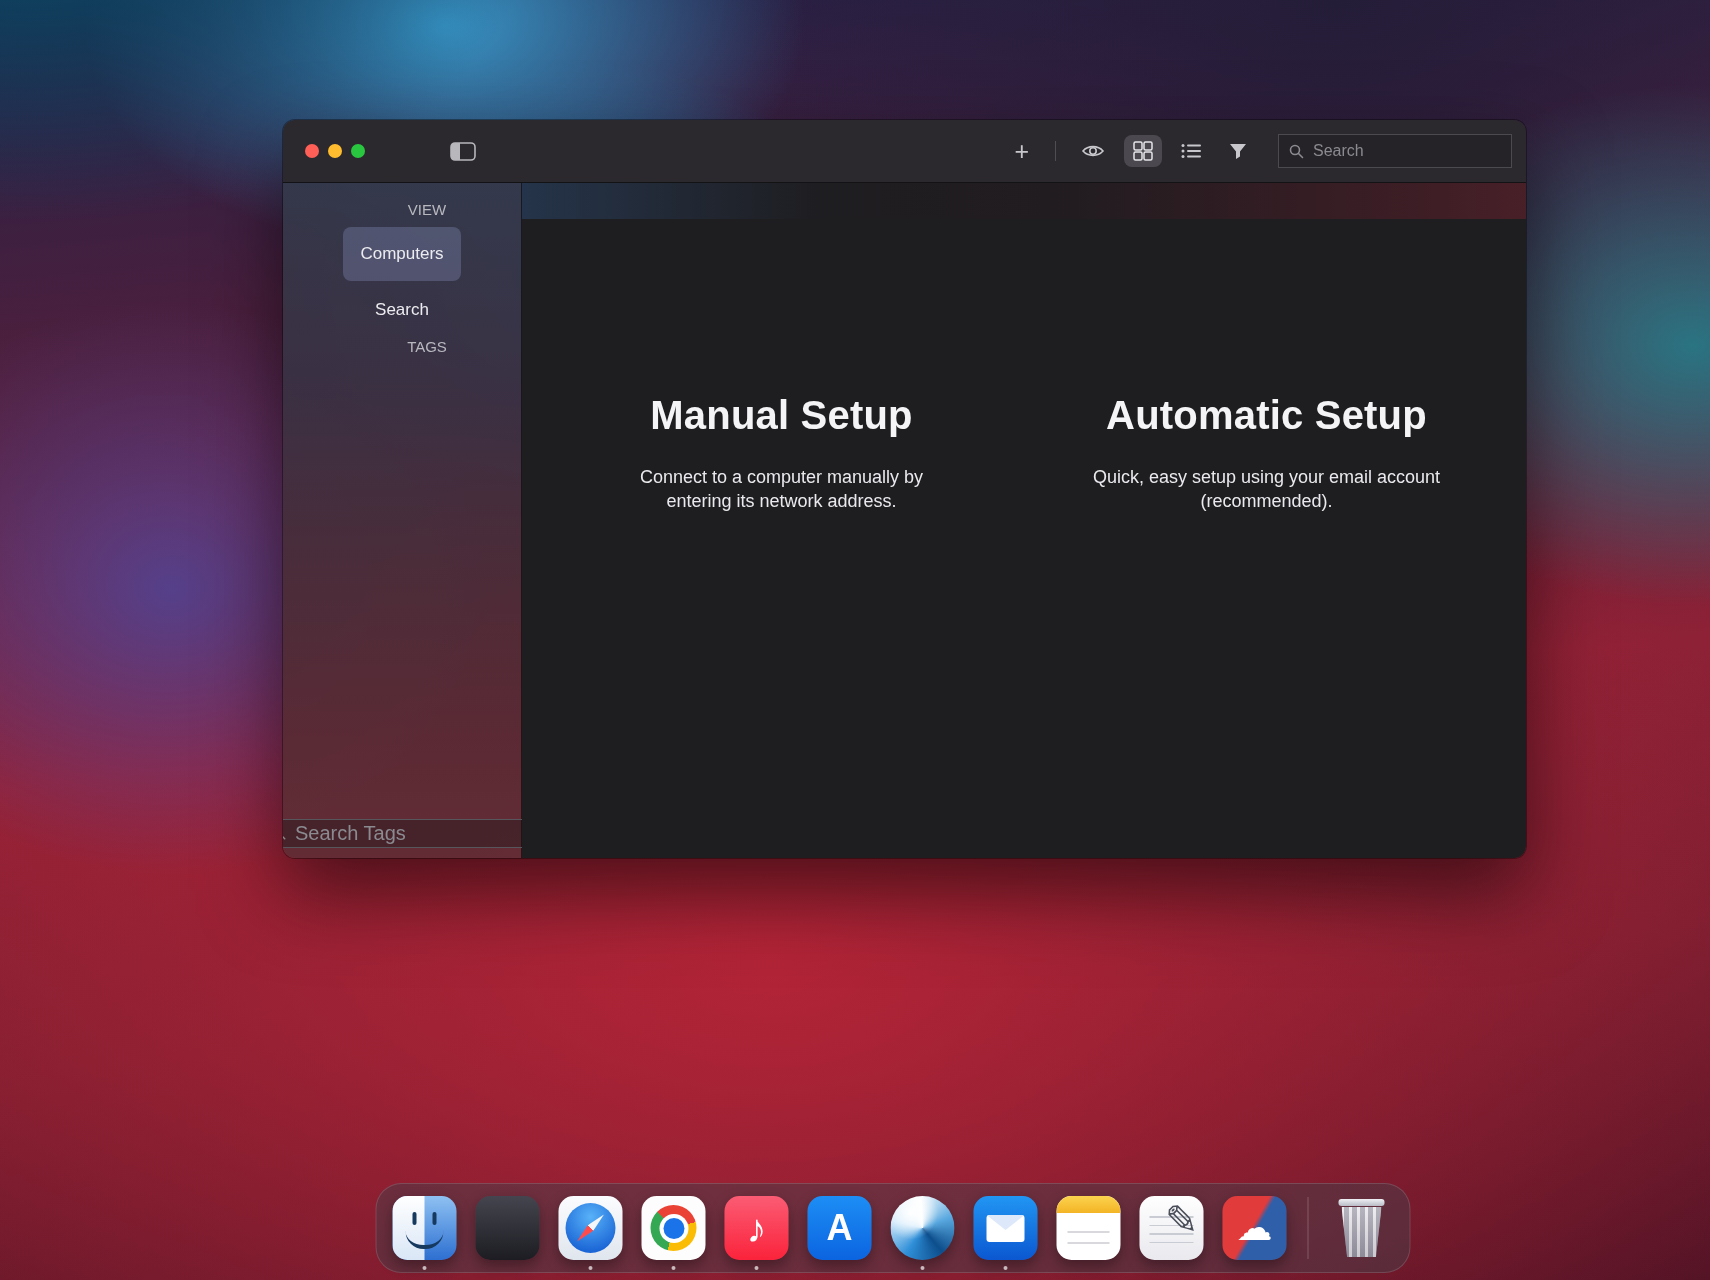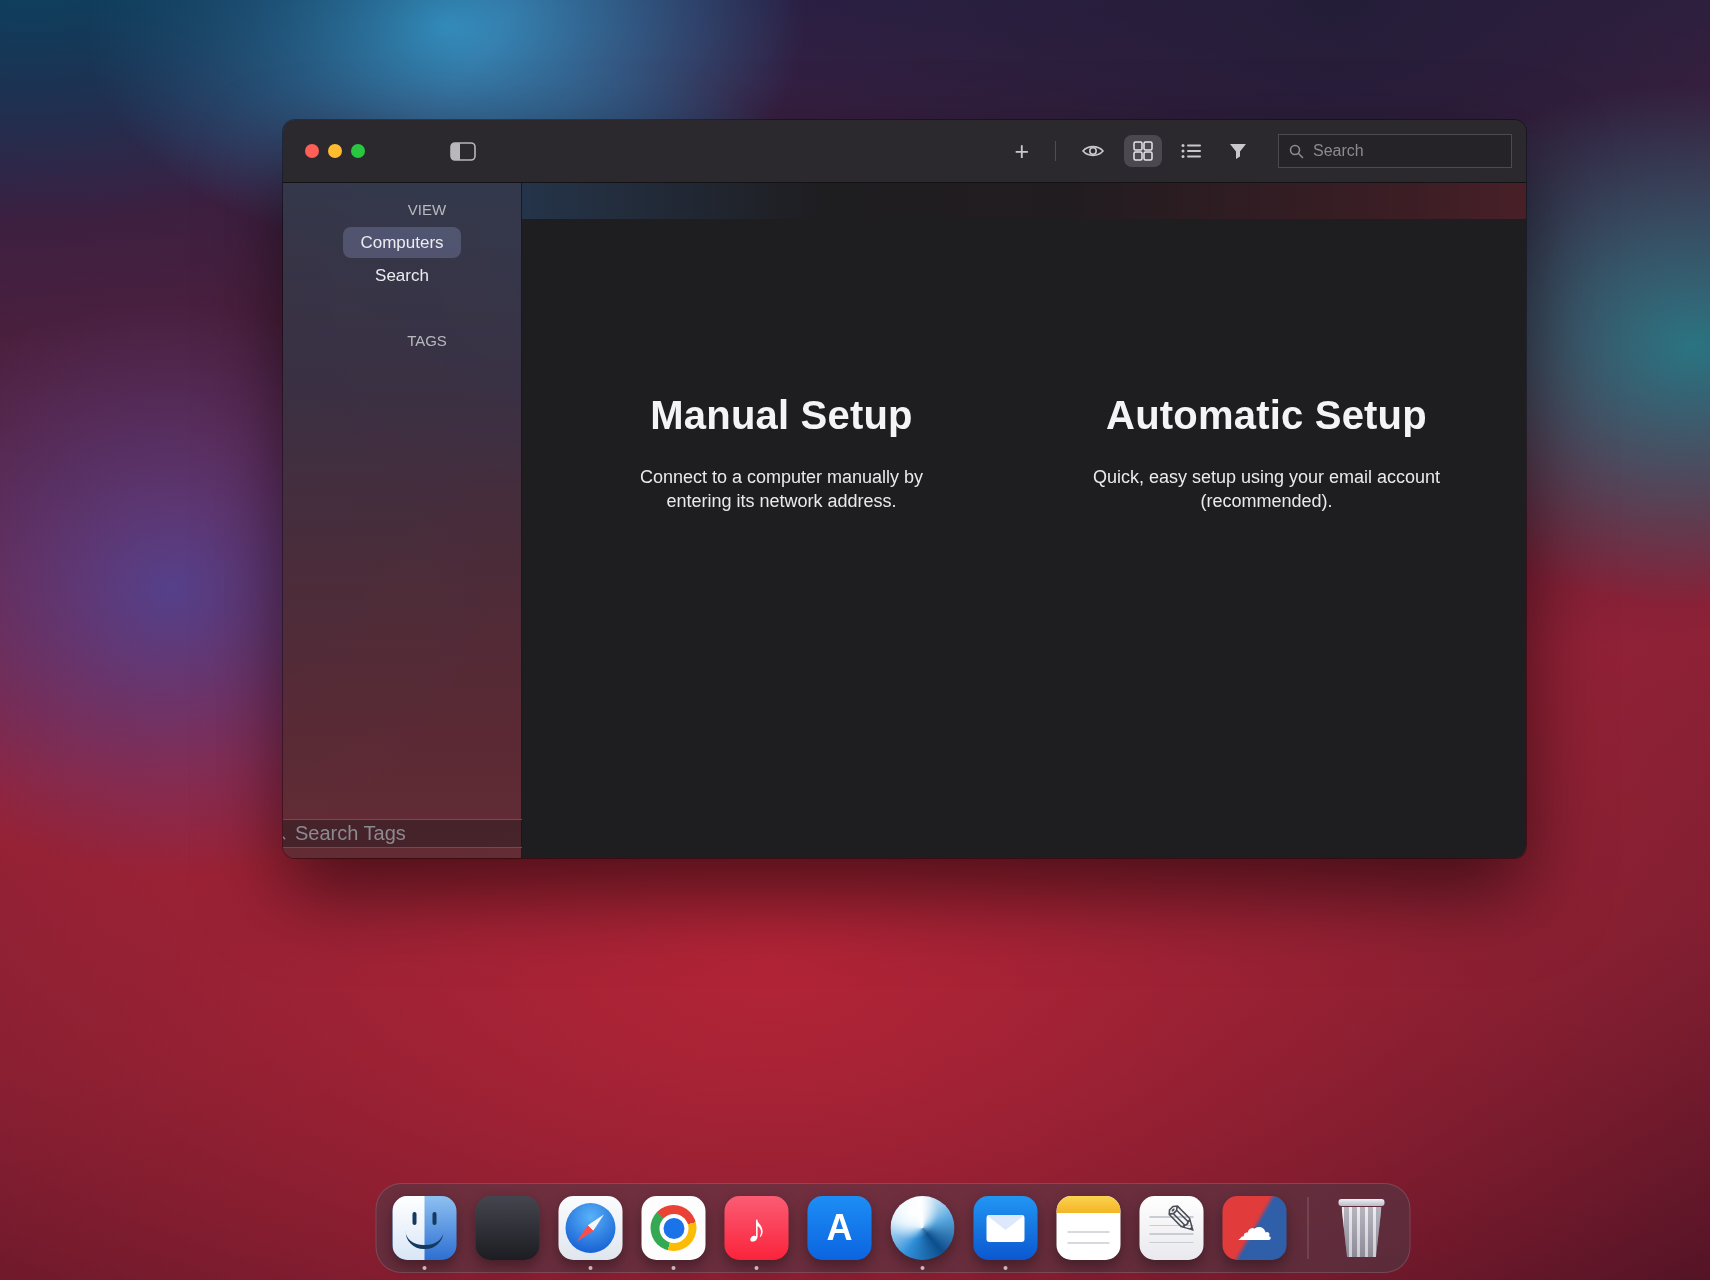--- a/index.html
+++ b/index.html
@@ -40,22 +40,22 @@
 
   .window-body{flex:1;display:flex;min-height:0;}
 
   
   .sidebar{width:238px;flex:0 0 238px;display:flex;flex-direction:column;
     border-right:1px solid rgba(0,0,0,0.55);
     background:linear-gradient(180deg, rgba(52,56,74,0.96) 0%, rgba(58,48,66,0.96) 32%,
       rgba(74,44,56,0.96) 58%, rgba(88,42,52,0.96) 82%, rgba(97,45,53,0.96) 100%);align-items:center;}
   .side-header{padding:0 0 8px 50px;color:#b8b8bf;font-size:15px;}
   .side-header.view{margin-top:18px;}
-  .side-header.tags{margin-top:40px;}
-  .side-item{display:flex;align-items:center;height:31px;margin:1px 10px;padding:0 17px;
+  .side-header.tags{}
+  .side-item{display:flex;align-items:center;height:54px;margin:1px 10px;padding:0 17px;
     border-radius:8px;color:#ececf0;font-size:17px;cursor:default;}
   .side-item.selected{background:rgba(125,135,175,0.38);}
   .side-spacer{flex:1;}
   .side-footer{display:flex;align-items:center;gap:10px;padding:8px 12px 10px 12px;}
   .add-tag{background:none;border:none;color:#c3c3c9;font-size:22px;line-height:18px;padding:0 4px;font-family:inherit;}
   .search-field.small{height:27px;width:auto;flex:1;margin-left:0;border-radius:6px;padding:0 8px;
     background:rgba(20,20,24,0.35);border-color:#56565c;}
   .search-field.small input{font-size:20px;}
 
   

